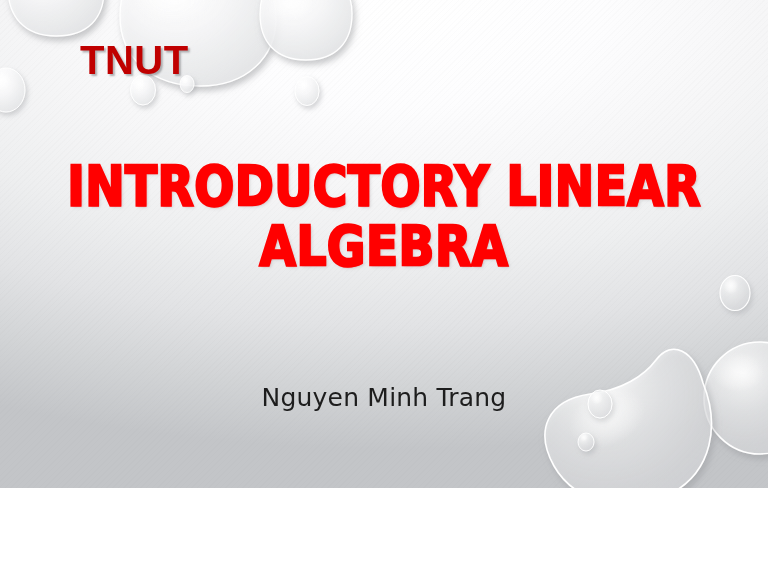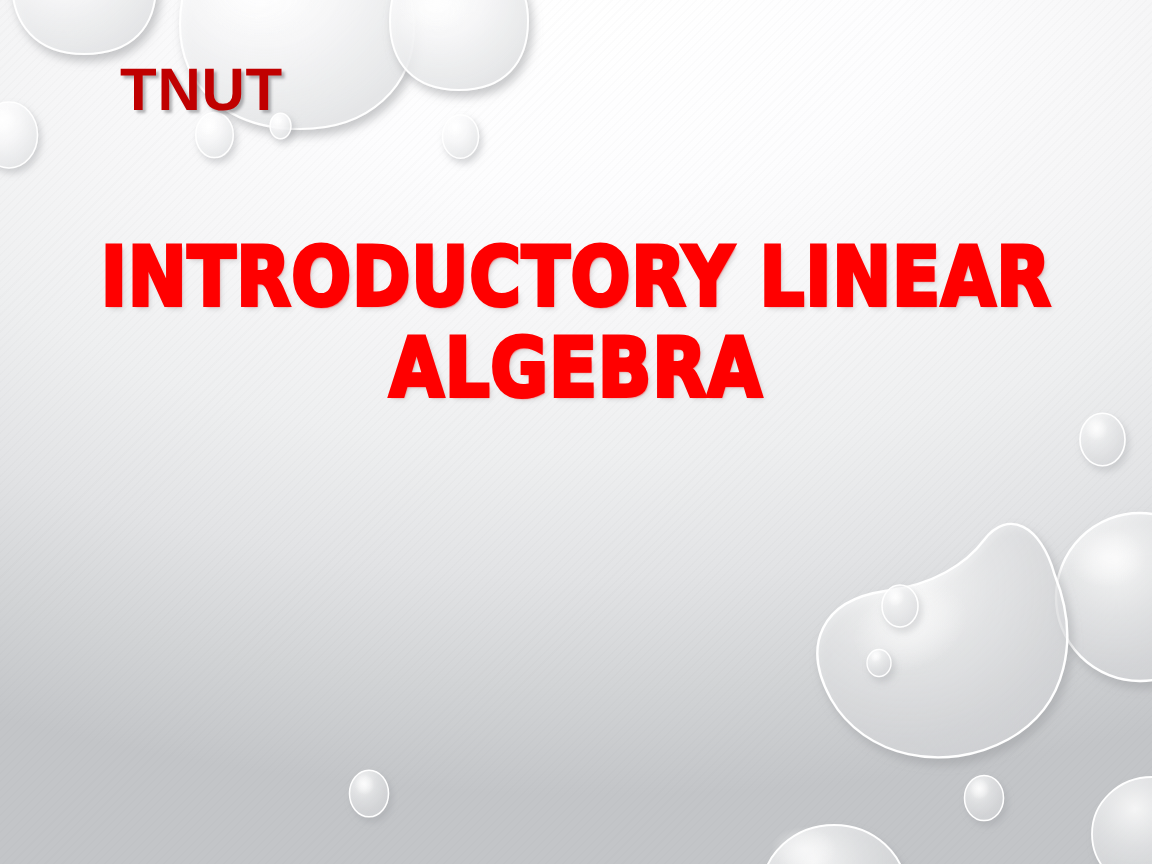--- a/index.html
+++ b/index.html
@@ -7,21 +7,21 @@
     padding: 0;
     background: #ffffff;
   }
   body {
     font-family: "Liberation Sans", sans-serif;
   }
 
   #slide {
     position: relative;
     width: 768px;
-    height: 576px;
+    height: 488px;
     overflow: hidden;
     background:
       radial-gradient(ellipse 120% 90% at 52% 2%, #ffffff 0%, #fdfdfe 22%, #f6f6f7 40%, #eeeff0 56%, #e2e3e5 72%, #d2d4d6 86%, #c3c5c8 100%);
   }
 
   
   #texture {
     position: absolute;
     inset: 0;
     background-image:
@@ -231,14 +231,15 @@
   </svg>
 
   <div class="corner-tag" id="tag-left">TNUT</div>
 
 
   <div id="title">
     <div>INTRODUCTORY LINEAR</div>
     <div>ALGEBRA</div>
   </div>
 
+  <div id="author">Nguyen Minh Trang</div>
 
 </div>
 
 </body></html>

